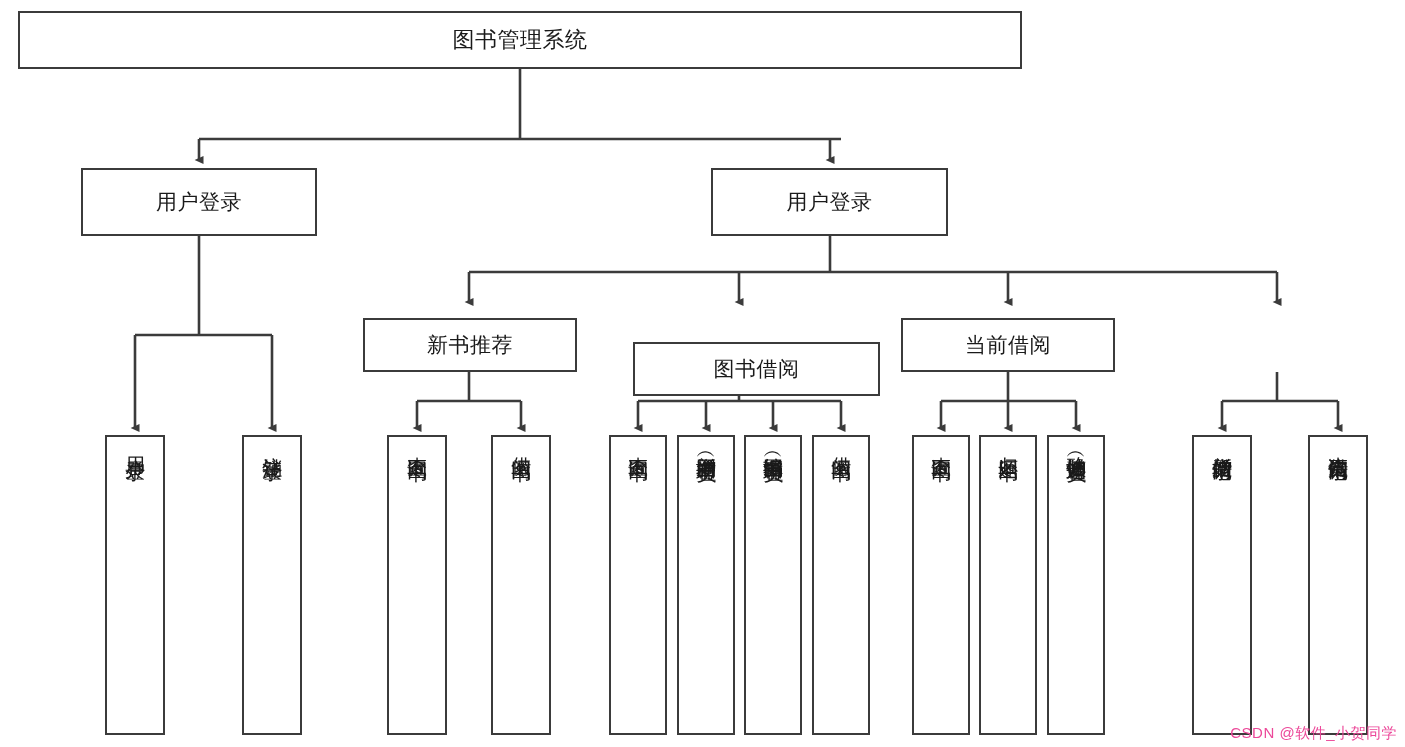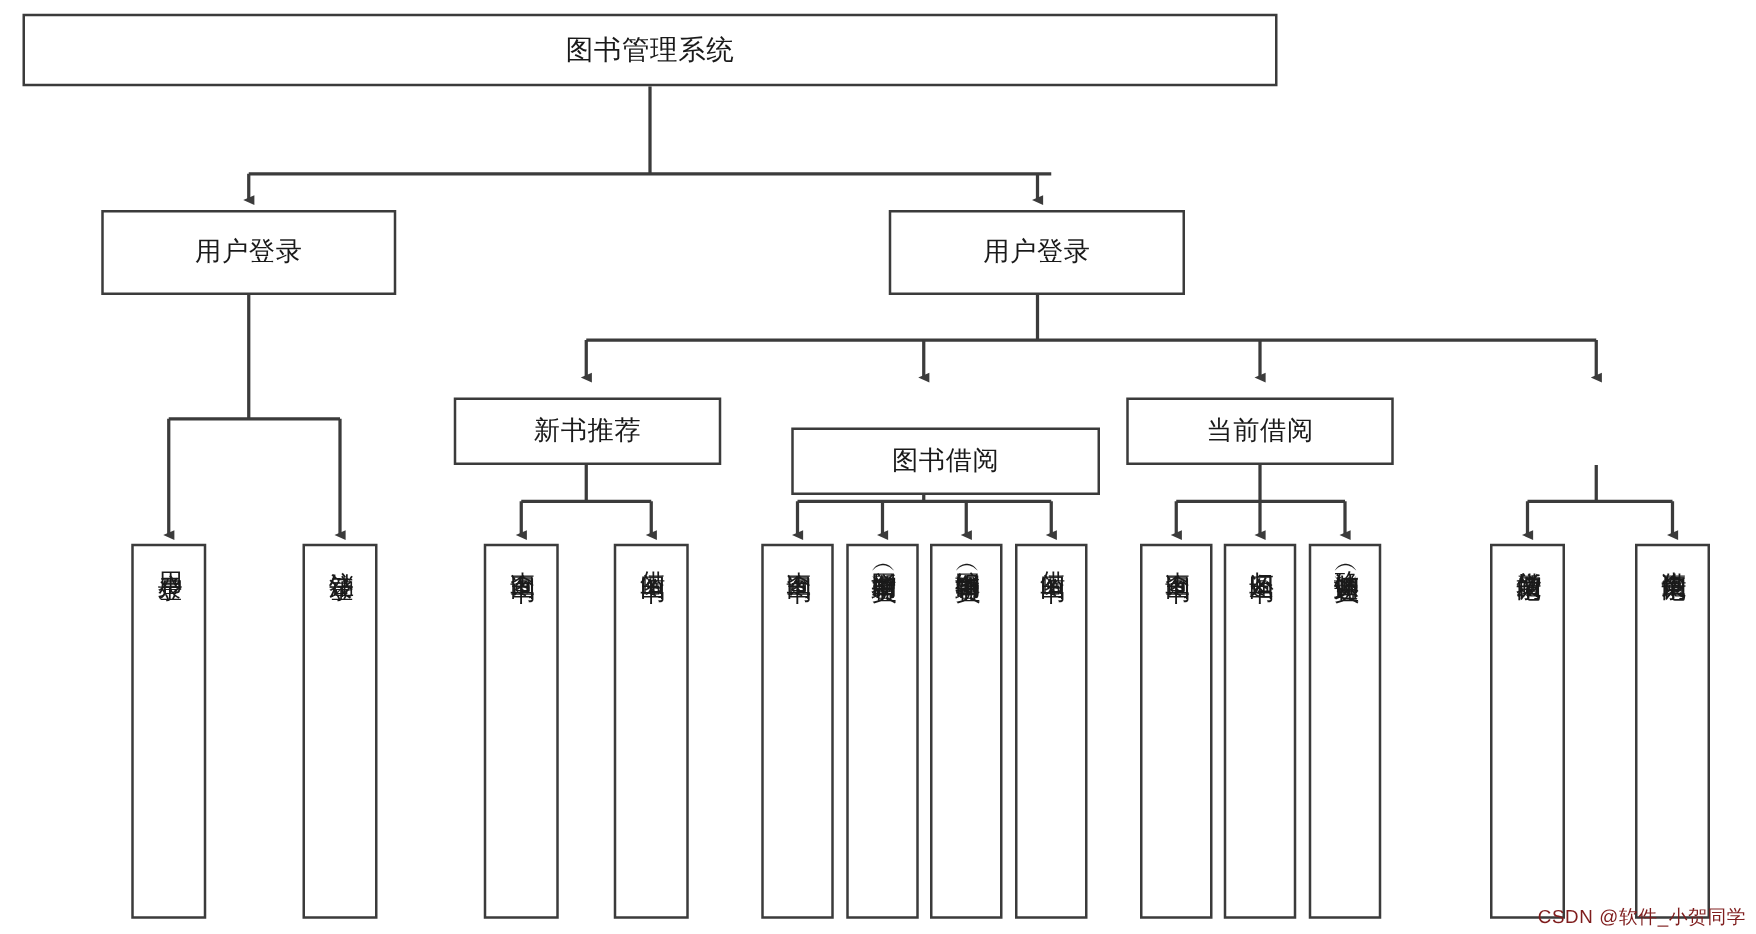--- a/index.html
+++ b/index.html
@@ -64,21 +64,21 @@
     text-align: center;
   }
   .node.vert.tall .label {
     letter-spacing: 1px;
   }
   .watermark {
     position: absolute;
     right: 8px;
     bottom: 4px;
     font-size: 15px;
-    color: #7f1d1d;
+    color: #ec4899;
     white-space: nowrap;
     letter-spacing: 0.5px;
   }
 </style>
 </head>
 <body>
 
 <div id="diagram-root">
 
   <svg id="connectors" viewBox="0 0 1405 747" xmlns="http://www.w3.org/2000/svg">

